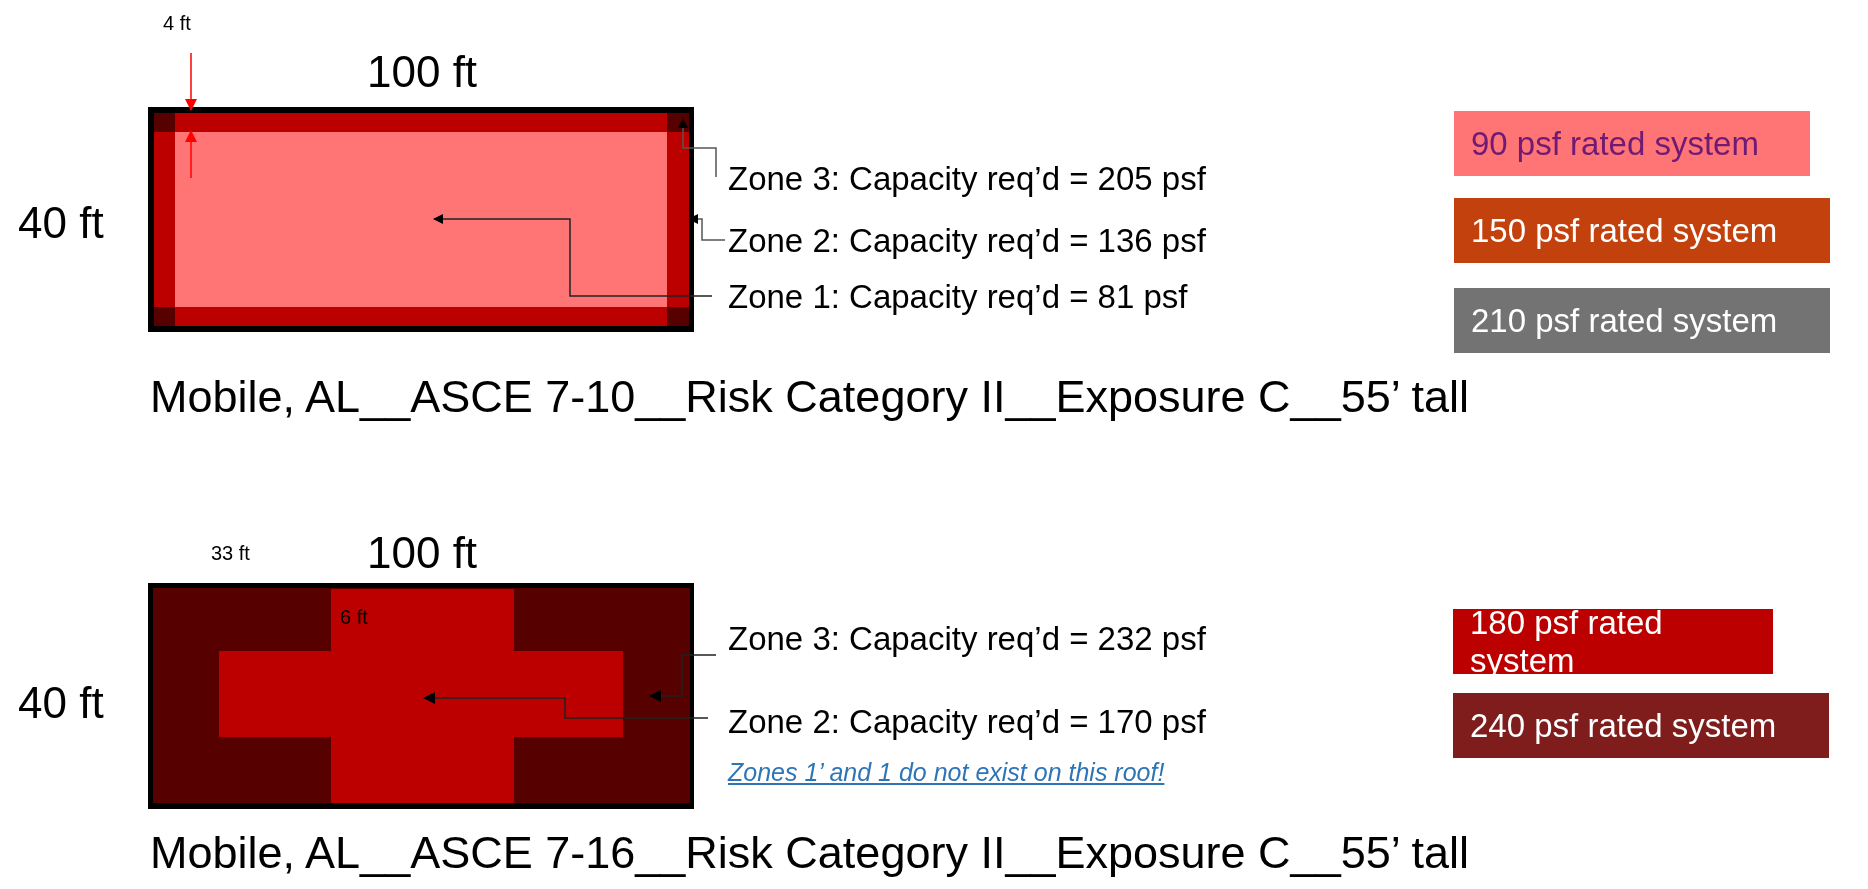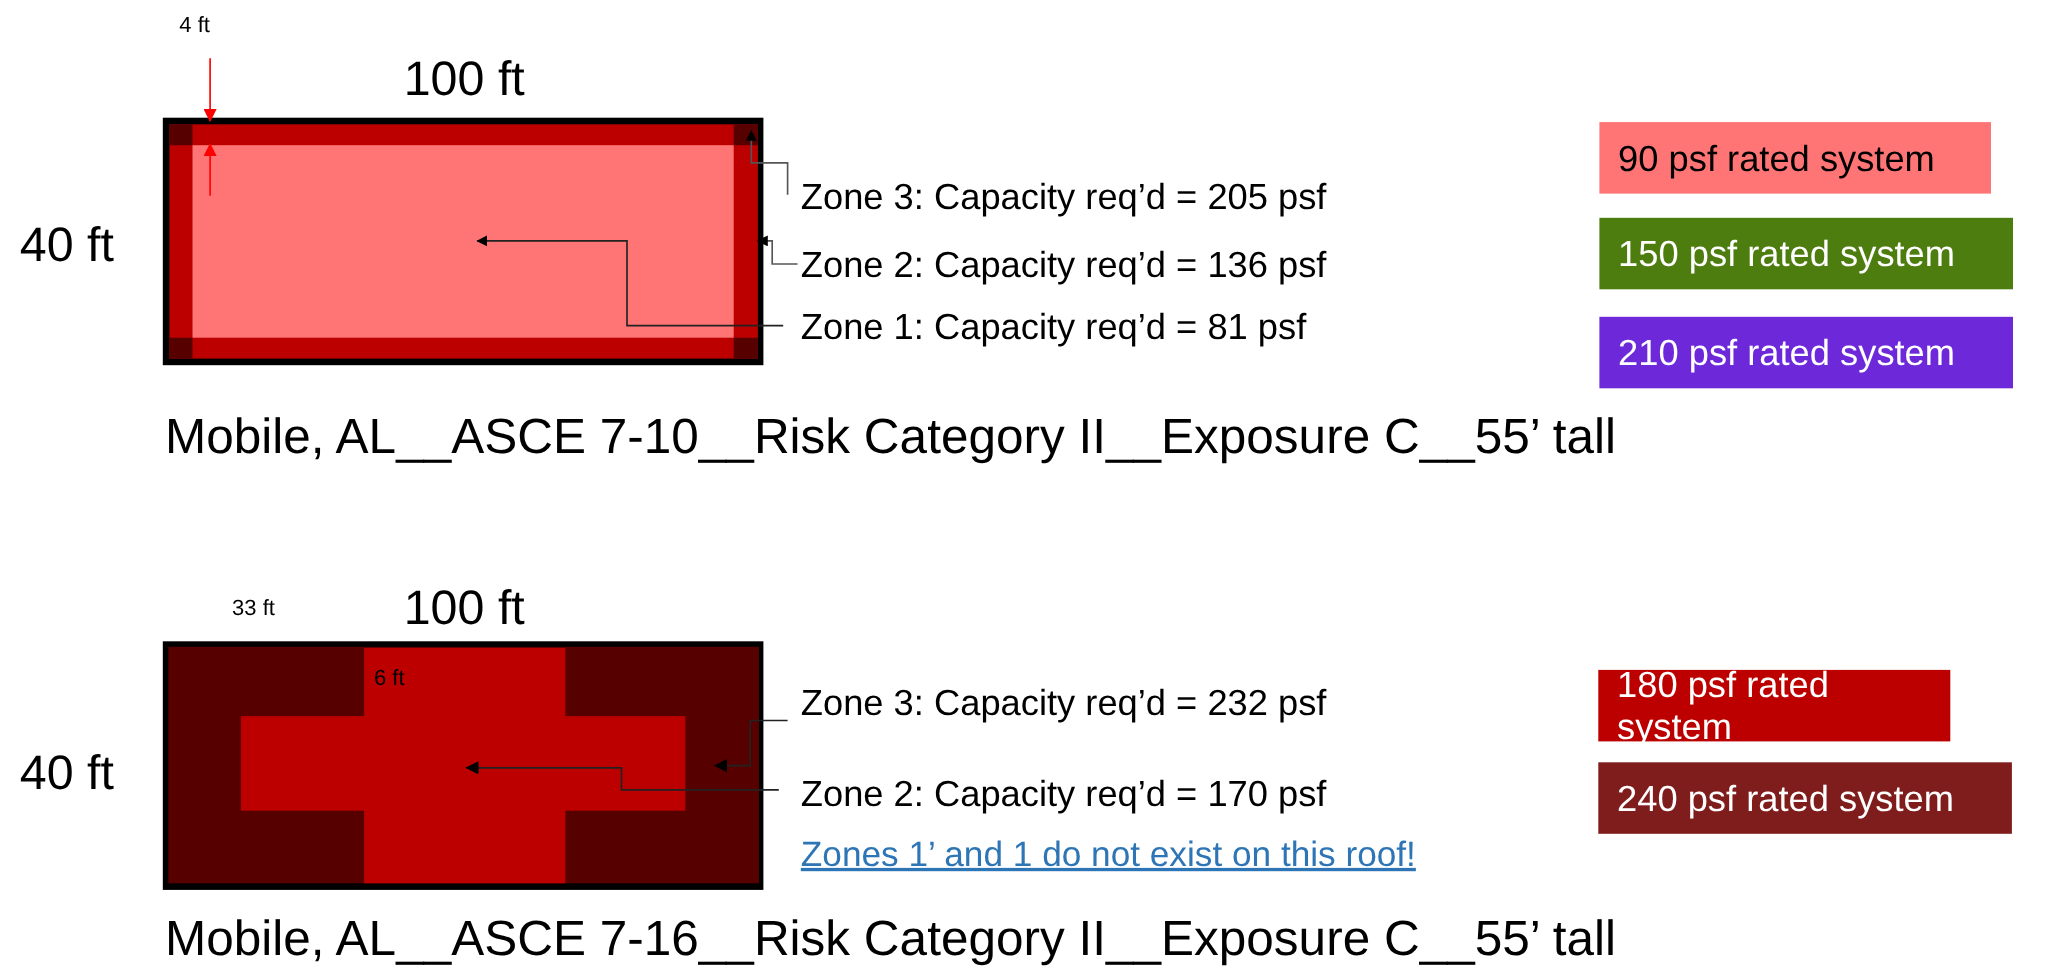--- a/index.html
+++ b/index.html
@@ -3,21 +3,21 @@
 <meta charset="utf-8">
 <style>
   html, body { margin: 0; padding: 0; background: #ffffff; }
   body { width: 1868px; height: 889px; position: relative; overflow: hidden;
          font-family: "Liberation Sans", "DejaVu Sans", sans-serif; color: #000; }
   .abs { position: absolute; white-space: nowrap; line-height: 1; }
   .dim-lg { font-size: 44px; }
   .dim-sm { font-size: 20px; }
   .zone-label { font-size: 33px; }
   .caption { font-size: 45px; }
-  .note { font-size: 32px; text-decoration: underline; color: #2e75b6; }
+  .note { font-size: 25px; font-style: italic; text-decoration: underline; color: #2e75b6; }
   .legend-box { position: absolute; height: 65px; display: flex; align-items: center;
                 padding-left: 17px; box-sizing: border-box; font-size: 33px; }
   svg.layer { position: absolute; left: 0; top: 0; }
 </style>
 </head>
 <body>
 
 <div>
   <svg class="layer" width="1868" height="889">
     <defs>
@@ -54,27 +54,27 @@
   <div class="abs dim-lg" style="left:367px; top:50px;">100 ft</div>
   <div class="abs dim-lg" style="left:18px; top:201px;">40 ft</div>
 
   <div class="abs zone-label" style="left:728px; top:162px;">Zone 3: Capacity req’d = 205 psf</div>
   <div class="abs zone-label" style="left:728px; top:224px;">Zone 2: Capacity req’d = 136 psf</div>
   <div class="abs zone-label" style="left:728px; top:280px;">Zone 1: Capacity req’d = 81 psf</div>
 
   <div class="abs caption" style="left:150px; top:374px;">Mobile, AL__ASCE 7-10__Risk Category II__Exposure C__55’ tall</div>
 
   <div>
-    <div class="legend-box" style="left:1454px; top:111px; width:356px; background:#ff7575; color:#000000;">
+    <div class="legend-box" style="left:1454px; top:111px; width:356px; background:#ff7575; color:#701a75;">
       <span>90 psf rated system</span>
     </div>
-    <div class="legend-box" style="left:1454px; top:198px; width:376px; background:#4d7c0f; color:#fff;">
+    <div class="legend-box" style="left:1454px; top:198px; width:376px; background:#c2410c; color:#fff;">
       <span>150 psf rated system</span>
     </div>
-    <div class="legend-box" style="left:1454px; top:288px; width:376px; background:#6d28d9; color:#fff;">
+    <div class="legend-box" style="left:1454px; top:288px; width:376px; background:#737373; color:#fff;">
       <span>210 psf rated system</span>
     </div>
   </div>
 </div>
 
 <div>
   <svg class="layer" width="1868" height="889">
     <defs>
       <marker id="arrBlack2" markerWidth="12" markerHeight="12" refX="11" refY="6" orient="auto" markerUnits="userSpaceOnUse">
         <path d="M0,0 L12,6 L0,12 z" fill="#000"></path>

